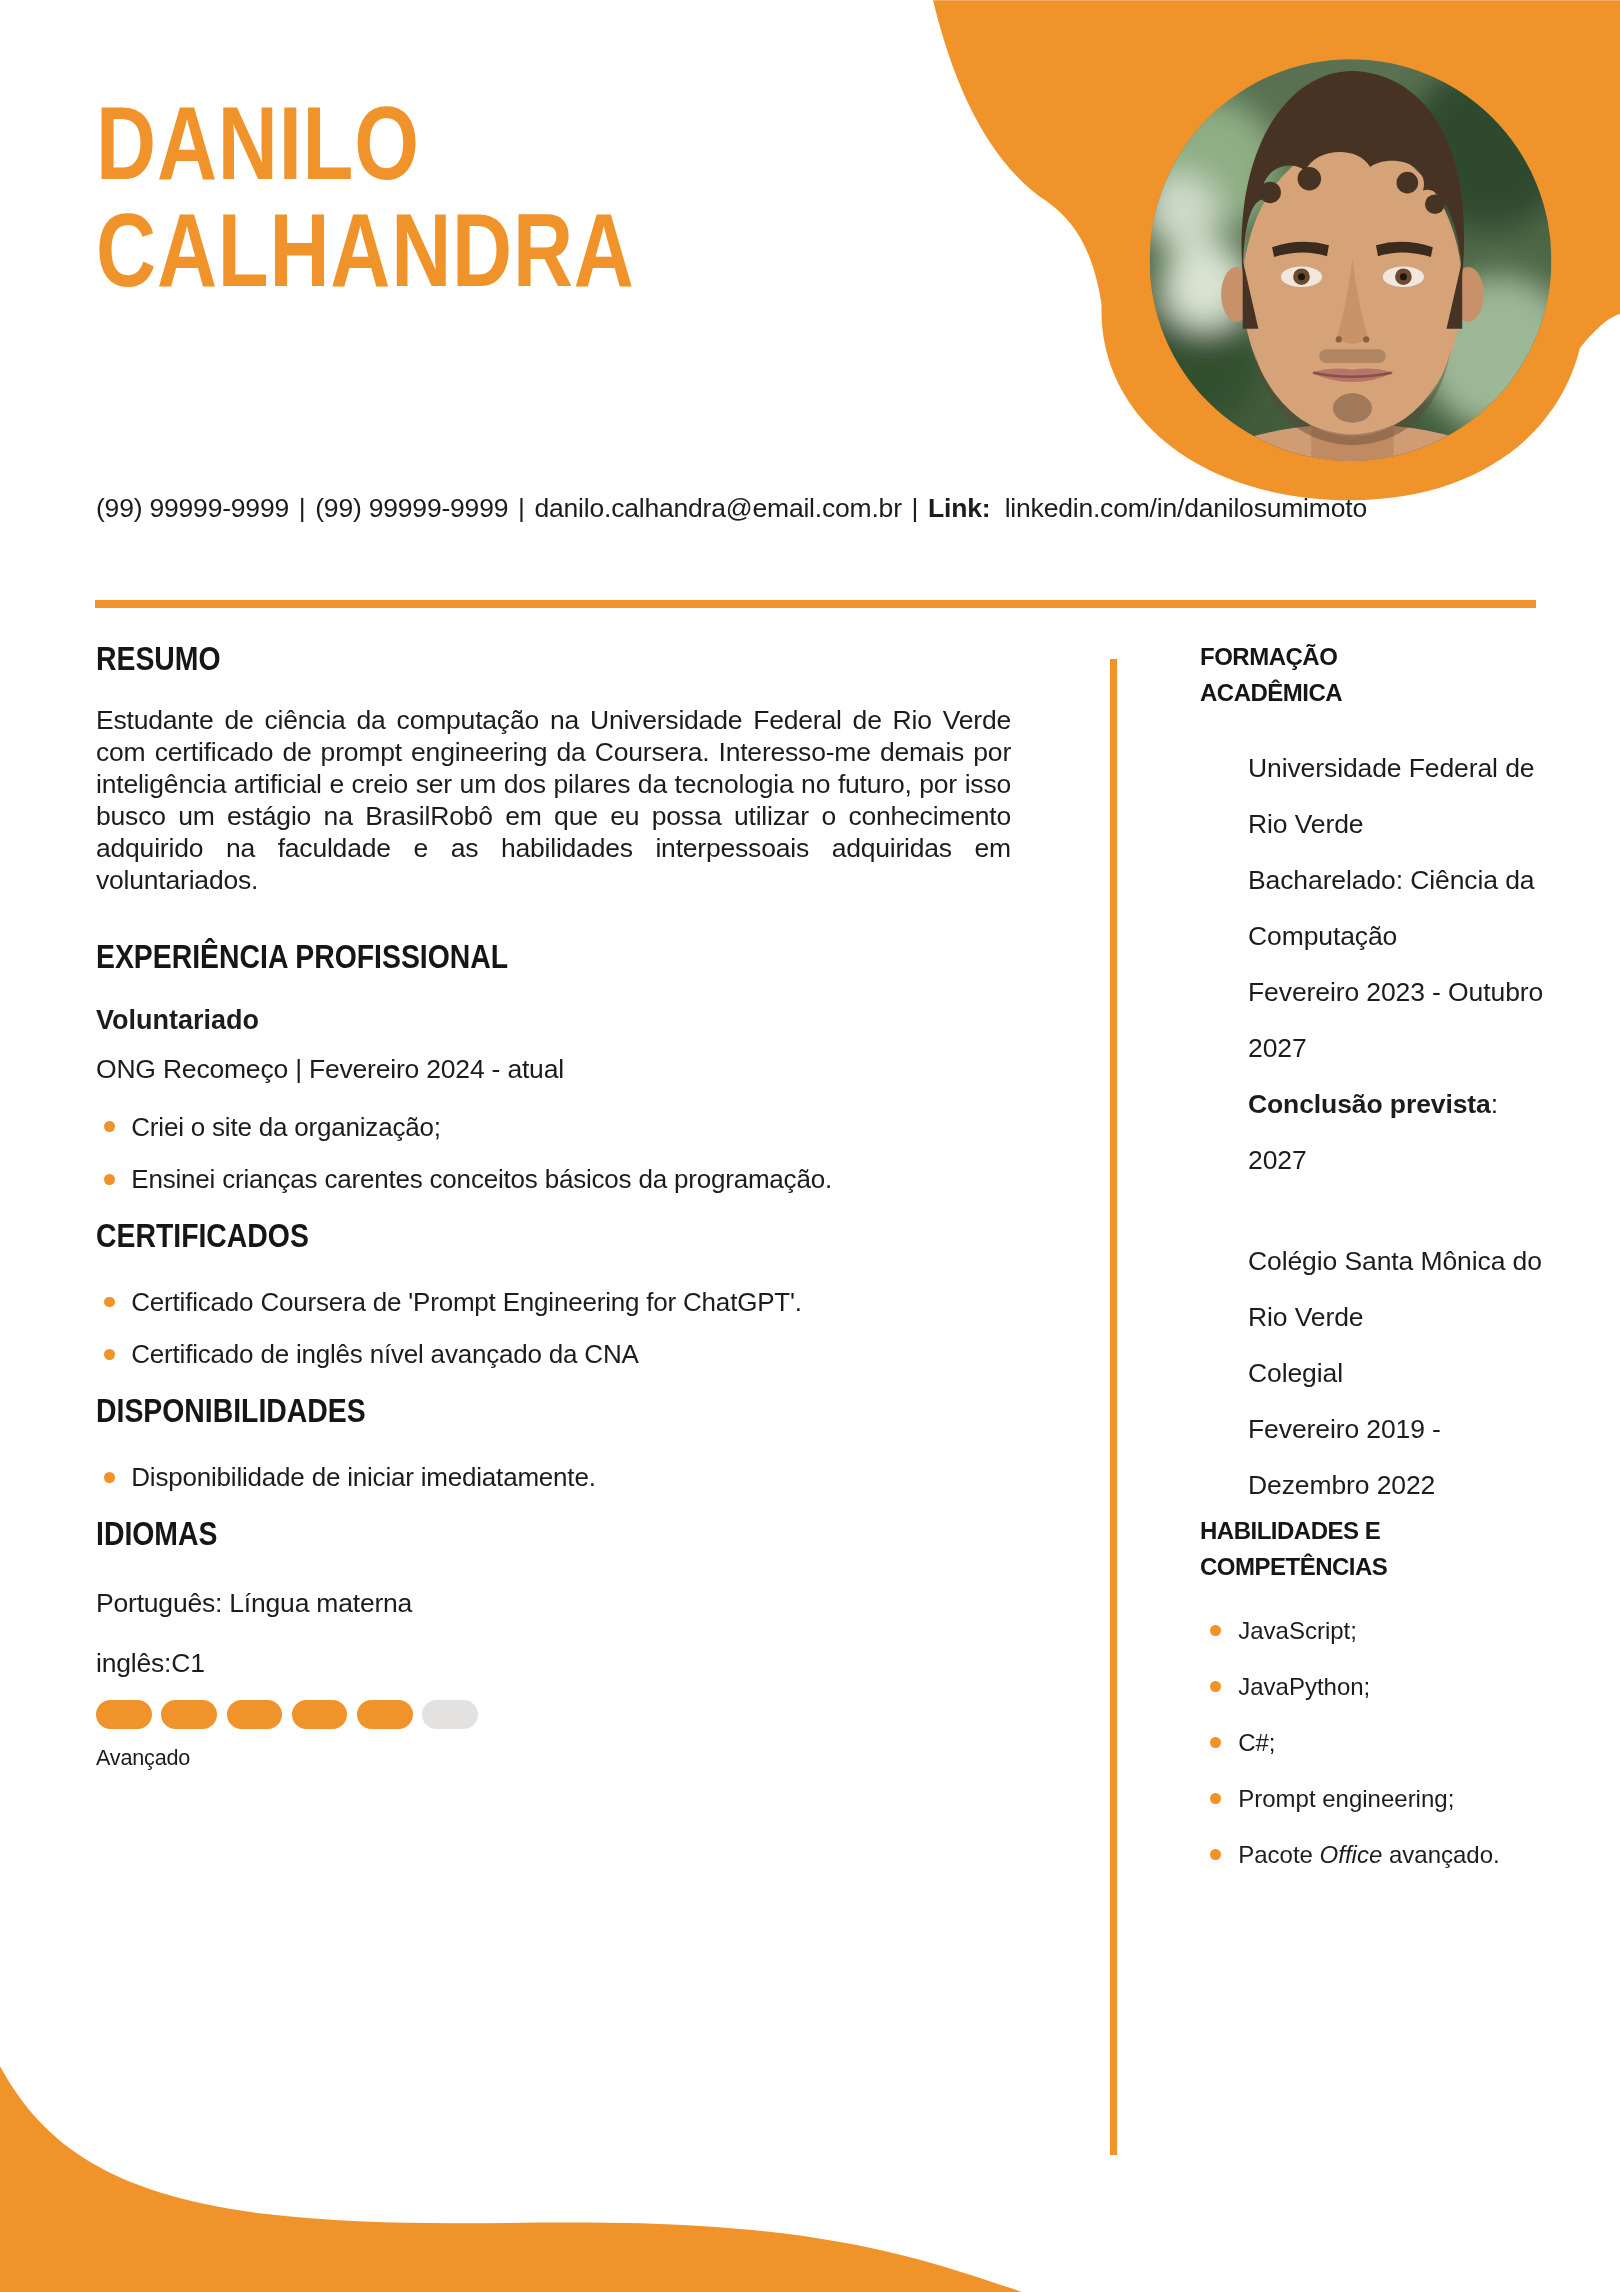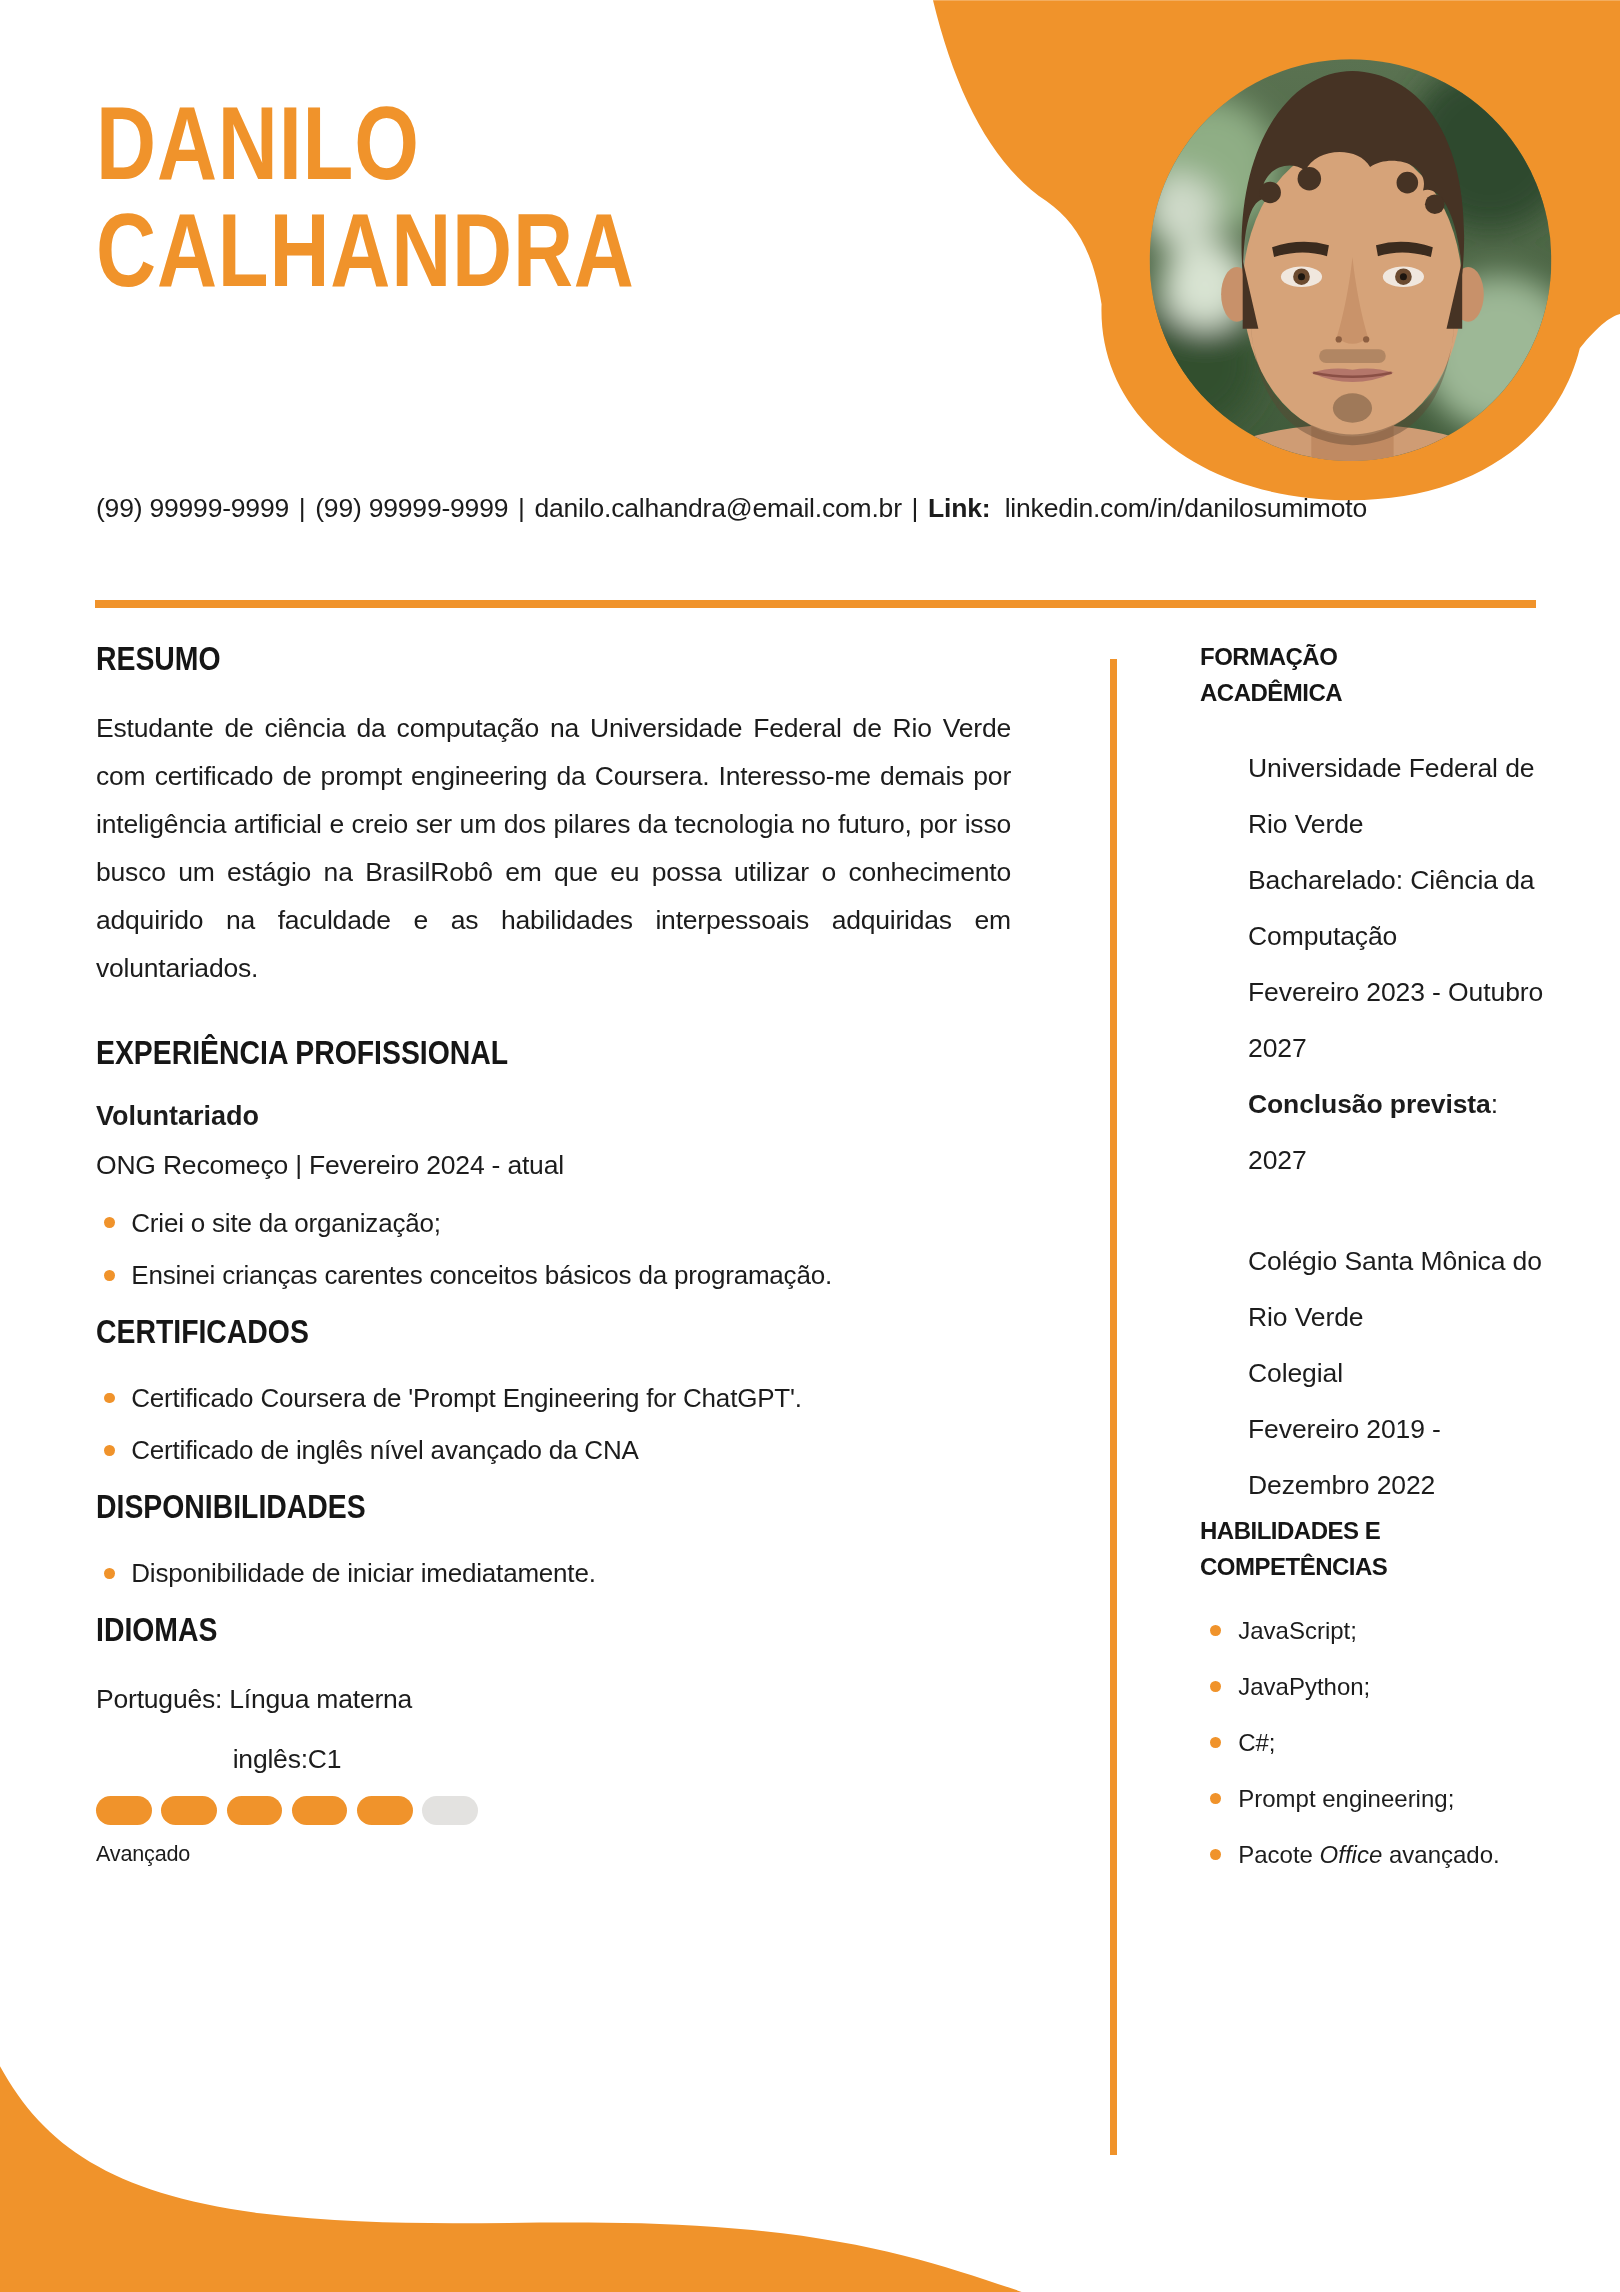--- a/index.html
+++ b/index.html
@@ -42,21 +42,21 @@
   .right-col{position:absolute;left:1200px;top:639px;width:349px;}
 
   h2.sec{
     font-size:33px;font-weight:700;margin:0;line-height:39px;color:#161616;
   }
   .left-col h2.sec{transform:scaleX(0.86);transform-origin:left center;white-space:nowrap;}
   .right-col h2.sec{font-size:24px;line-height:36px;letter-spacing:-0.5px;}
 
   .para{
     margin:25.5px 0 0 0;
-    font-size:26.5px;line-height:48px;letter-spacing:-0.2px;
+    font-size:26.5px;line-height:32px;letter-spacing:-0.2px;
     text-align:justify;
   }
   .subtitle{margin:29px 0 0 0;font-size:27px;font-weight:700;}
   .orgline{margin:18.6px 0 0 0;font-size:26.5px;letter-spacing:-0.2px;}
 
   ul.blist{list-style:none;margin:25.5px 0 0 0;padding:0;}
   ul.blist li{
     display:flex;align-items:flex-start;
     font-size:26px;letter-spacing:-0.2px;line-height:33px;
     margin:0 0 19.6px 0;
@@ -68,21 +68,21 @@
   .m-top-cert{margin-top:47px;}
   .m-top-disp{margin-top:51px;}
   .m-top-idio{margin-top:63px;}
 
   
   .native-line{margin:35px 0 0 0;font-size:26.5px;letter-spacing:-0.2px;}
   .lang-grid{position:relative;margin-top:29px;height:206px;}
   .lang-block{position:absolute;top:0;width:382px;}
   .lang-block.l0{left:0;}
   .lang-block.l1{left:443px;}
-  .lang-head{display:flex;justify-content:center;align-items:baseline;
+  .lang-head{display:flex;justify-content:flex-start;align-items:baseline;
     font-size:26.5px;letter-spacing:-0.2px;}
   .lang-bar{display:flex;gap:9.8px;margin-top:21.6px;}
   .seg{flex:1 1 auto;height:29px;border-radius:14.7px;}
   .seg-on{background:var(--accent);}
   .seg-off{background:#E3E2E0;}
   .lang-desc{margin-top:16px;font-size:21.6px;letter-spacing:-0.2px;}
 
   
   .edu-entry{margin-top:29px;font-size:26.5px;line-height:56px;letter-spacing:-0.1px;margin-left:48px;}
   .edu-entry.second{margin-top:45px;}

